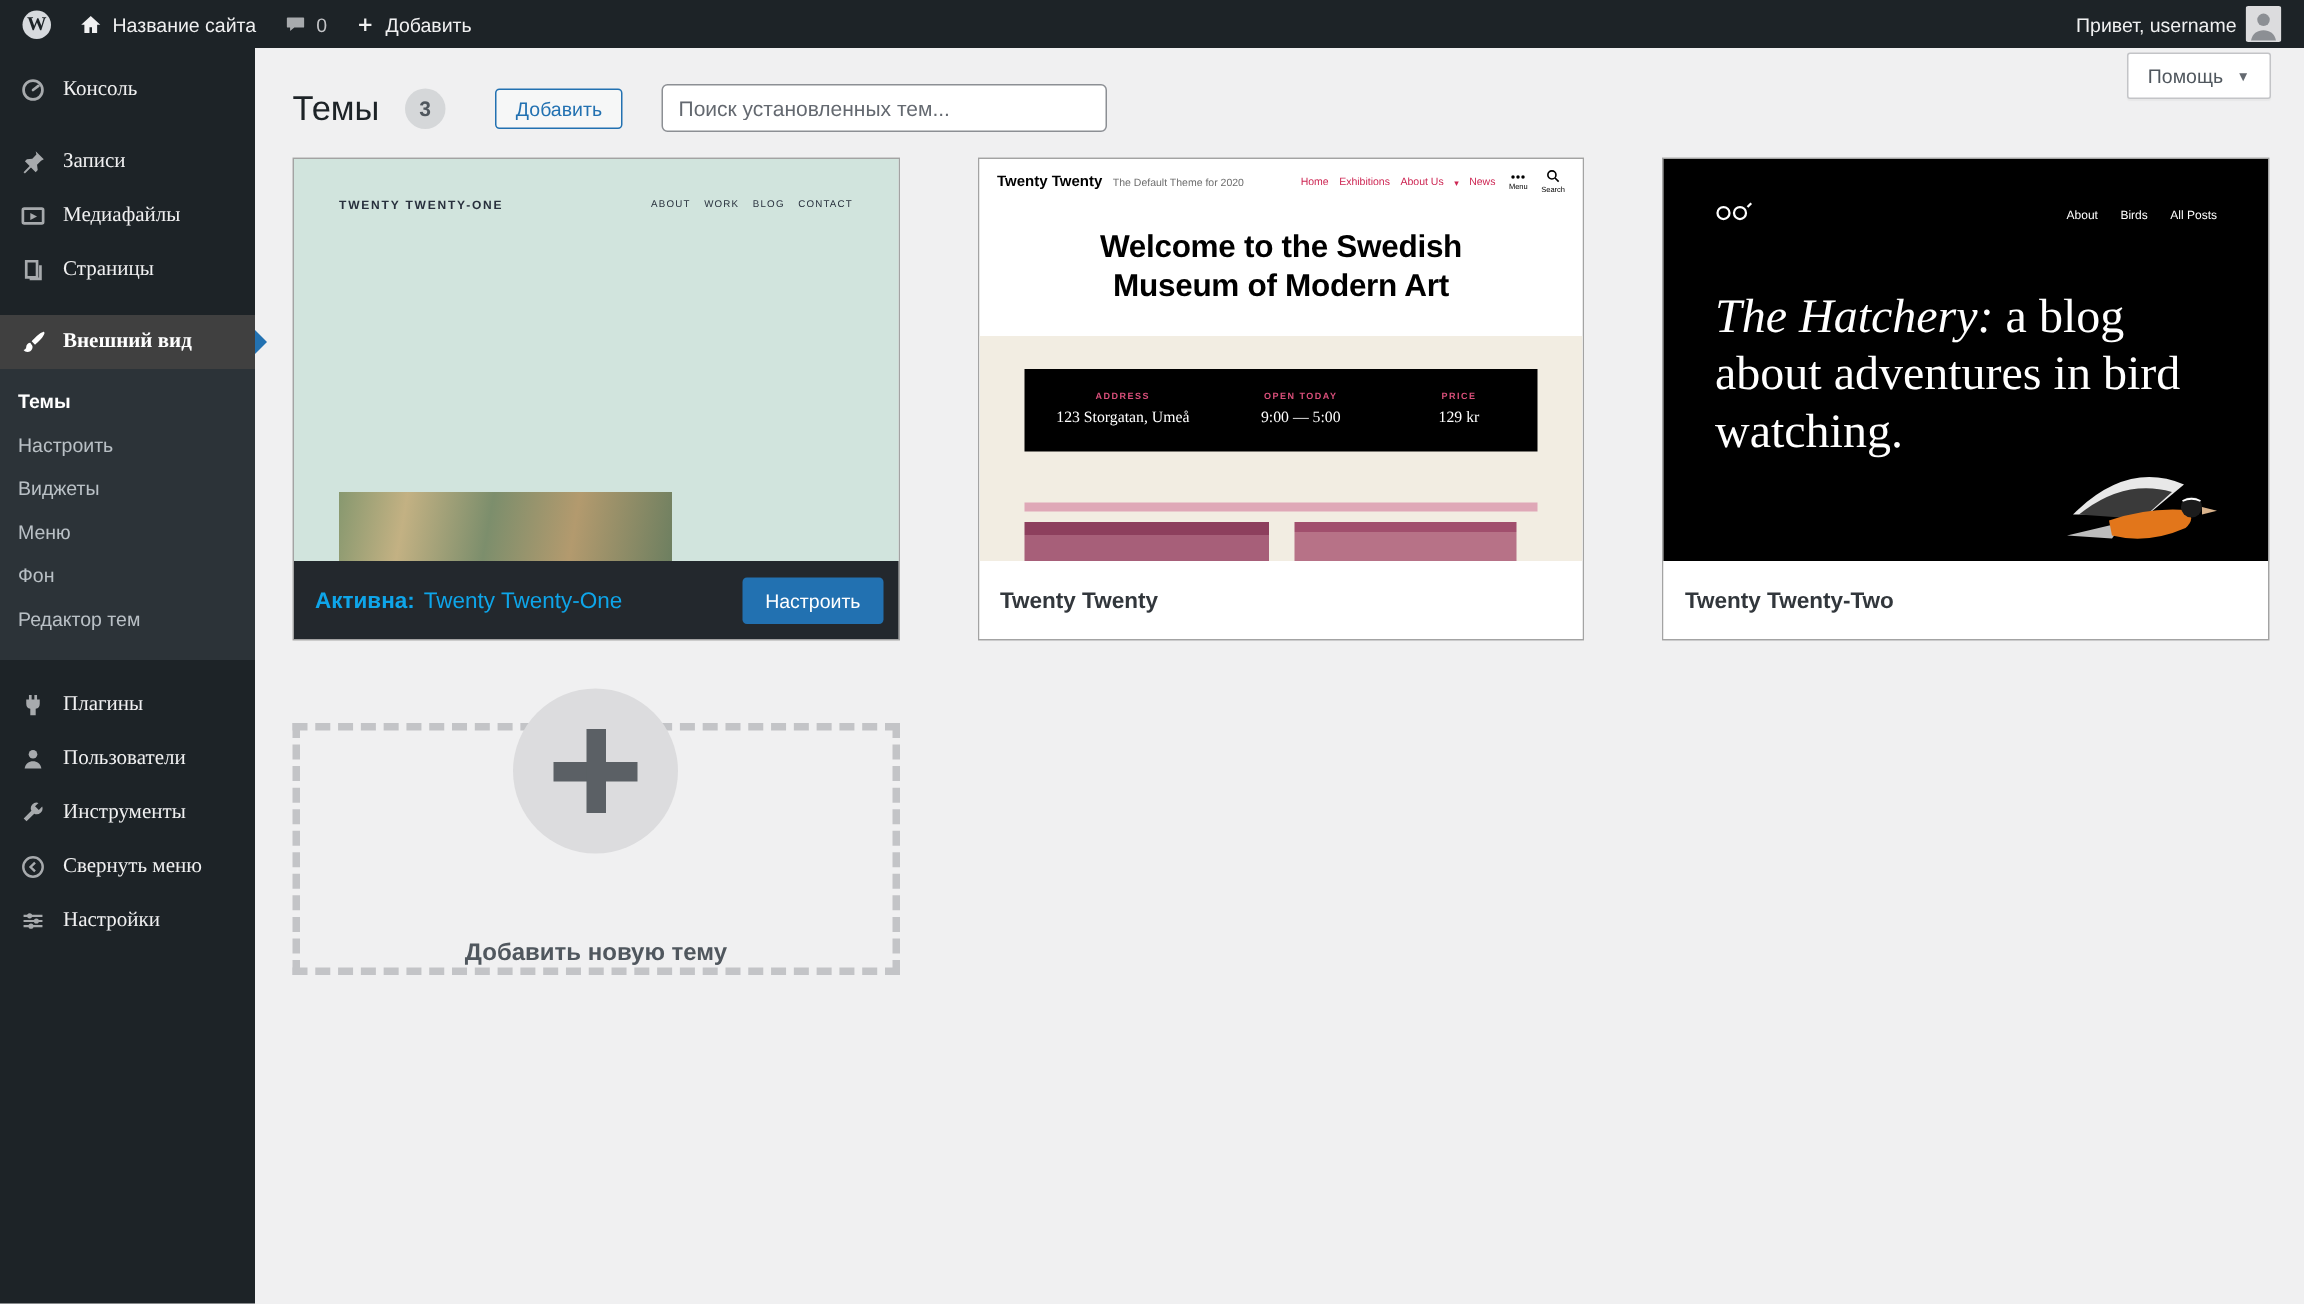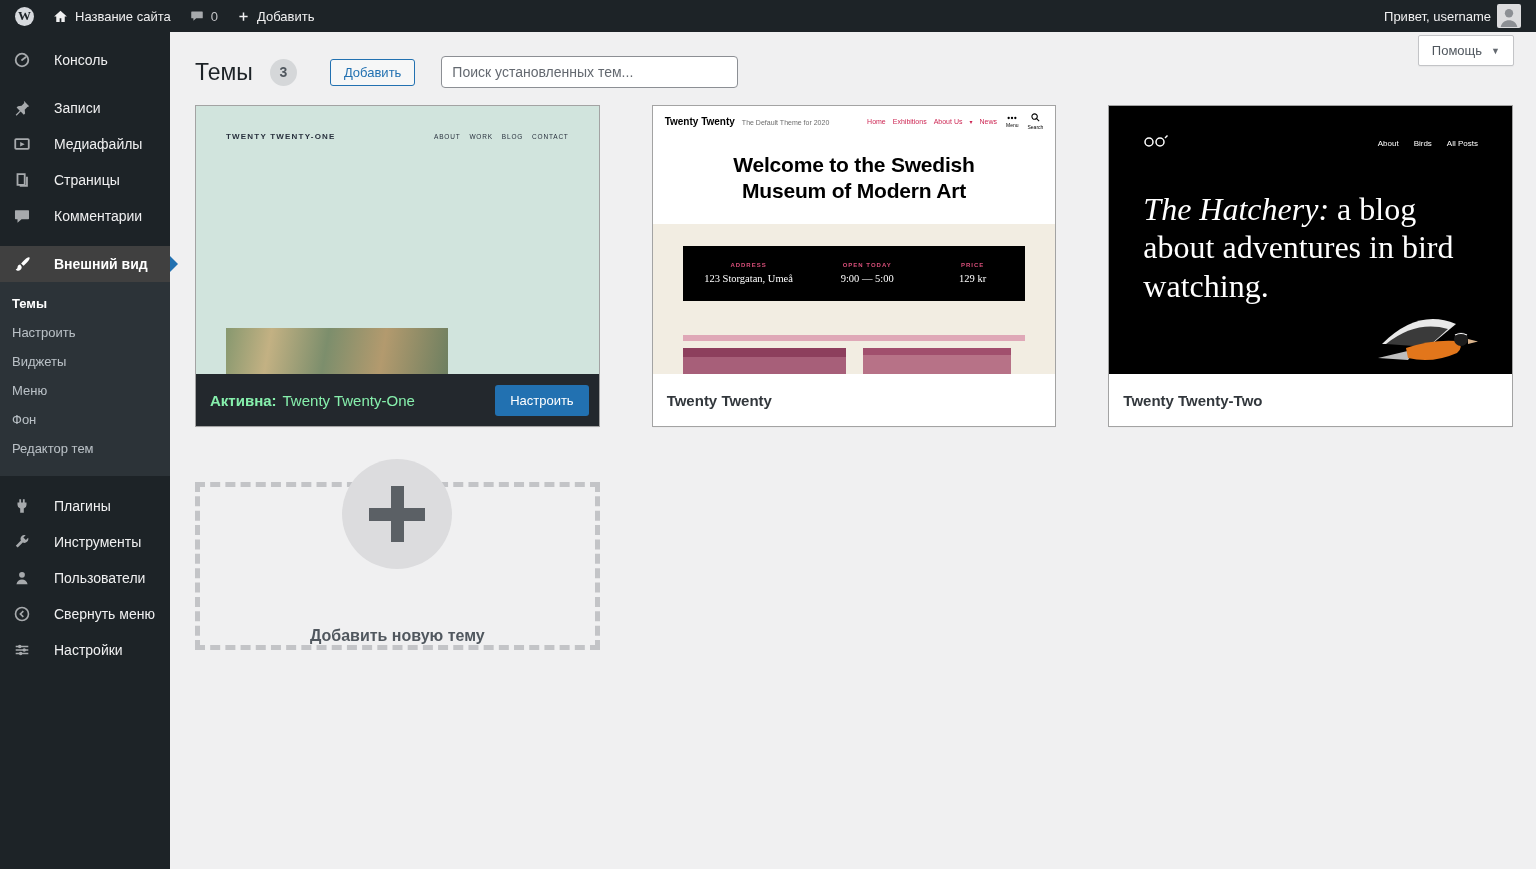--- a/index.html
+++ b/index.html
@@ -15,22 +15,22 @@
   .wp-circle { width:19px; height:19px; border-radius:50%; background:#d7dade; color:#1d2327;
     font-family:"Liberation Serif",serif; font-weight:bold; font-size:13px;
     display:flex; align-items:center; justify-content:center; }
   .ab-icon { display:flex; align-items:center; color:#a7aaad; }
   .ab-count { color:#c3c4c7; }
   .avatar { width:24px; height:24px; overflow:hidden; border-radius:2px; display:flex; }
 
   
   .sidebar { position:fixed; top:32px; left:0; bottom:0; width:170px; background:#1d2327;
     color:#f0f0f1; font-size:14px; padding-top:10px; z-index:50; }
-  .menu-item { display:flex; align-items:center; gap:22px; padding:8px 8px 8px 12px;
-    cursor:pointer; position:relative; line-height:18px; }
+  .menu-item { display:flex; align-items:center; gap:10px; padding:8px 8px 8px 12px;
+    cursor:pointer; position:relative; line-height:18px;font-family:Liberation Serif, serif; }
   .mi-icon { width:20px; height:20px; display:flex; align-items:center; justify-content:center;
     color:#a7aaad; flex:none; }
   .menu-item.active { background:#404040; color:#fff; font-weight:600; }
   .menu-item.active .mi-icon { color:#fff; }
   .menu-item.active::after { content:""; position:absolute; right:-16px; top:50%;
     margin-top:-8px; width:0; height:0; border:8px solid transparent; border-left-color:#2271b1; z-index:55; }
   .sep { height:12px; }
   .submenu { background:#2c3338; padding:7px 0 13px; }
   .submenu-item { padding:7px 12px; font-size:13px; color:rgba(240,246,252,.72); cursor:pointer; }
   .submenu-item.current { color:#fff; font-weight:600; }
@@ -52,21 +52,21 @@
   .search-input { margin-left:26px; width:297px; height:32px; border:1px solid #8c8f94;
     border-radius:4px; padding:0 10px; font-size:14px; font-family:inherit; color:#2c3338; background:#fff; }
   .search-input::placeholder { color:#646970; }
 
   .themes-grid { margin-top:17px; display:grid; grid-template-columns:repeat(3,1fr); gap:55px 52px; }
   .theme-card { background:#fff; border:1px solid #a3a3a3; box-shadow:0 1px 1px -1px rgba(0,0,0,.12); }
   .theme-screenshot { height:268px; position:relative; overflow:hidden; cursor:pointer; }
   .theme-footer { height:52px; background:#fff; display:flex; align-items:center; padding:0 14px; }
   .theme-name { font-size:15px; font-weight:700; color:#32373c; }
   .active-footer { background:#23282d; justify-content:space-between; padding:0 10px 0 14px; }
-  .active-name { color:#86efac; font-size:15px; display:flex; gap:6px; align-items:center; }
+  .active-name { color:#0ea5e9; font-size:15px; display:flex; gap:6px; align-items:center; }
   .active-name strong { font-weight:700; }
   .customize-btn { background:#2271b1; color:#fff; border:none; border-radius:3px;
     padding:8px 15px; font-size:13px; font-family:inherit; cursor:pointer; }
 
   
   .tt1 { background:#d1e4dd; color:#28303d; padding:26px 30px; }
   .tt1-header { display:flex; justify-content:space-between; align-items:center; }
   .tt1-title { font-size:8px; font-weight:700; letter-spacing:1.2px; }
   .tt1-nav { display:flex; gap:9px; font-size:6.5px; letter-spacing:.8px; color:#28303d; }
   .tt1-headline { margin-top:32px; font-size:35px; line-height:1.22; font-weight:300;
@@ -202,28 +202,20 @@
   <div class="menu-item">
     <span class="mi-icon">
       <svg width="18" height="18" viewBox="0 0 20 20">
           <path fill="none" stroke="currentColor" stroke-width="2" d="M5 3.5h8v12H5z"></path>
           <path fill="none" stroke="currentColor" stroke-width="2" d="M15.5 6.5v10H7.5"></path>
         </svg>
     </span>
     <span>Страницы</span>
   </div>
 
-  <div class="menu-item">
-    <span class="mi-icon">
-      <svg width="18" height="18" viewBox="0 0 20 20">
-          <path fill="currentColor" d="M3 3.5h14a.8.8 0 0 1 .8.8v8.4a.8.8 0 0 1-.8.8H9.5L5 17.5v-4H3a.8.8 0 0 1-.8-.8V4.3a.8.8 0 0 1 .8-.8z"></path>
-        </svg>
-    </span>
-    <span>Комментарии</span>
-  </div>
 
   <div class="sep"></div>
 
   <div class="menu-item active">
     <span class="mi-icon">
       <svg width="18" height="18" viewBox="0 0 20 20">
           <path fill="currentColor" d="M17.5 2.5c-2.5.5-6.5 4.5-8.5 7l2.5 2.5c2.5-2 6.5-6 7-8.5.1-.6-.4-1.1-1-1zM8 10.5c-1.5 0-3 1.5-3 3 0 1-.5 2-2 2.5 1 1.5 3.5 1.8 5 .8s2-2.8 1.5-4z"></path>
         </svg>
     </span>
     <span>Внешний вид</span>
@@ -245,34 +237,34 @@
       <svg width="18" height="18" viewBox="0 0 20 20">
           <path fill="currentColor" d="M7 2.5v3.5H5v3a4 4 0 0 0 3 3.87v4.63h4v-4.63a4 4 0 0 0 3-3.87v-3h-2V2.5h-2v3.5H9V2.5z"></path>
         </svg>
     </span>
     <span>Плагины</span>
   </div>
 
   <div class="menu-item">
     <span class="mi-icon">
       <svg width="18" height="18" viewBox="0 0 20 20">
-          <path fill="currentColor" d="M16.8 5.2a4.3 4.3 0 0 1-5.9 5.3l-5.7 5.7-2.1-2.1 5.7-5.7a4.3 4.3 0 0 1 5.3-5.9L11.5 5l2.8 2.8z"></path>
-        </svg>
-    </span>
-    <span>Инструменты</span>
-  </div>
-
-  <div class="menu-item">
-    <span class="mi-icon">
-      <svg width="18" height="18" viewBox="0 0 20 20">
           <circle cx="10" cy="6.5" r="3.2" fill="currentColor"></circle>
           <path fill="currentColor" d="M3.8 17c.6-3.6 3.2-5.3 6.2-5.3s5.6 1.7 6.2 5.3z"></path>
         </svg>
     </span>
     <span>Пользователи</span>
+  </div>
+
+  <div class="menu-item">
+    <span class="mi-icon">
+      <svg width="18" height="18" viewBox="0 0 20 20">
+          <path fill="currentColor" d="M16.8 5.2a4.3 4.3 0 0 1-5.9 5.3l-5.7 5.7-2.1-2.1 5.7-5.7a4.3 4.3 0 0 1 5.3-5.9L11.5 5l2.8 2.8z"></path>
+        </svg>
+    </span>
+    <span>Инструменты</span>
   </div>
 
   <div class="menu-item">
     <span class="mi-icon">
       <svg width="18" height="18" viewBox="0 0 20 20">
           <circle cx="10" cy="10" r="7.2" fill="none" stroke="currentColor" stroke-width="1.8"></circle>
           <path fill="none" stroke="currentColor" stroke-width="1.8" d="M11.5 6.8 8.2 10l3.3 3.2"></path>
         </svg>
     </span>
     <span>Свернуть меню</span>

